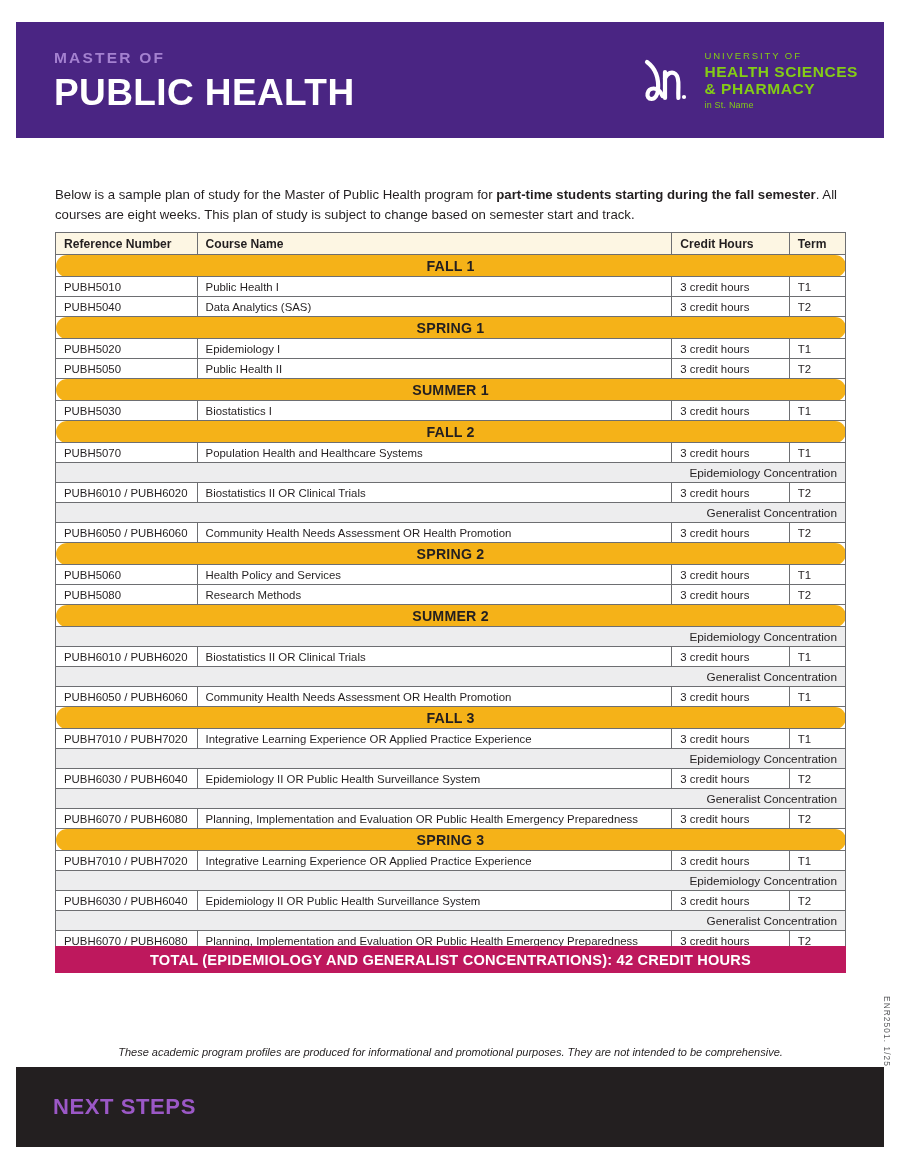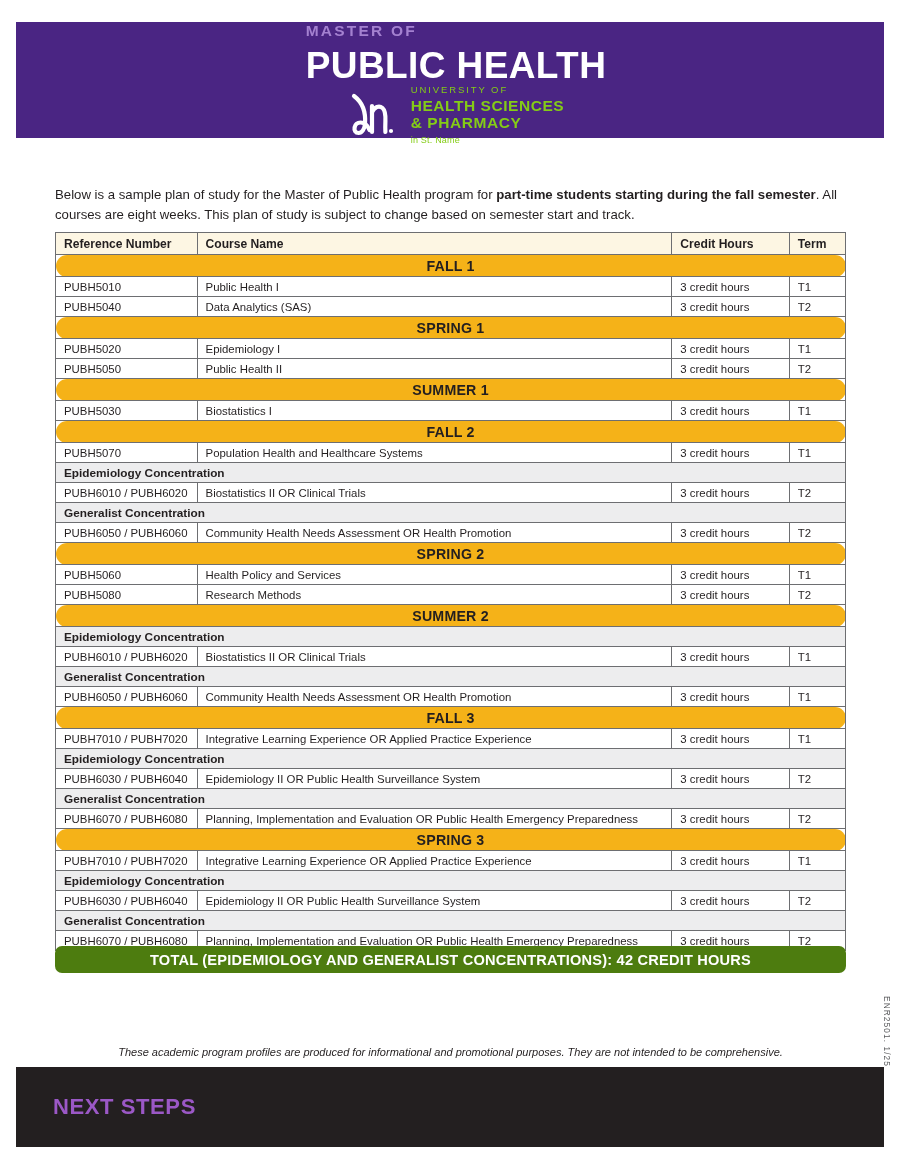--- a/index.html
+++ b/index.html
@@ -18,21 +18,20 @@
   
   .header-bar {
     position: absolute;
     left: 16px; top: 22px;
     width: 868px; height: 116px;
     background: #4a2583;
     display: flex;
     align-items: center;
     justify-content: space-between;
     padding: 0 26px 0 38px;
-    flex-direction: column;
   }
   .header-titles { display: flex; flex-direction: column; justify-content: center; }
   .header-eyebrow {
     color: #a481d0;
     font-size: 15.5px;
     font-weight: bold;
     letter-spacing: 2.2px;
     margin-bottom: 7px;
   }
   .header-title {
@@ -97,41 +96,40 @@
     font-weight: bold;
     font-size: 14.2px;
     height: 22px;
     letter-spacing: 0.2px;
     border-left-color: #6d6e71;
     border-right-color: #6d6e71;
     border-radius: 11px;
   }
   tr.conc-row td {
     background: #ededee;
-    text-align: left;
-    font-weight: bold;
+    text-align: right;
+    font-weight: normal;
     font-size: 11.8px;
     height: 20px;
   }
   tr.course-row td { font-size: 11.4px; }
 
   
   .total-bar {
     position: absolute;
     left: 55px; top: 946px;
     width: 791px; height: 27px;
-    background: #4d7c0f;
+    background: #be185d;
     color: #ffffff;
     font-size: 14.6px;
     font-weight: bold;
     display: flex;
     align-items: center;
     justify-content: center;
     letter-spacing: 0.2px;
-    border-radius: 7px;
   }
 
   
   .disclaimer {
     position: absolute;
     left: 55px; top: 1046px;
     width: 791px;
     text-align: center;
     font-size: 11px;
     font-style: italic;

